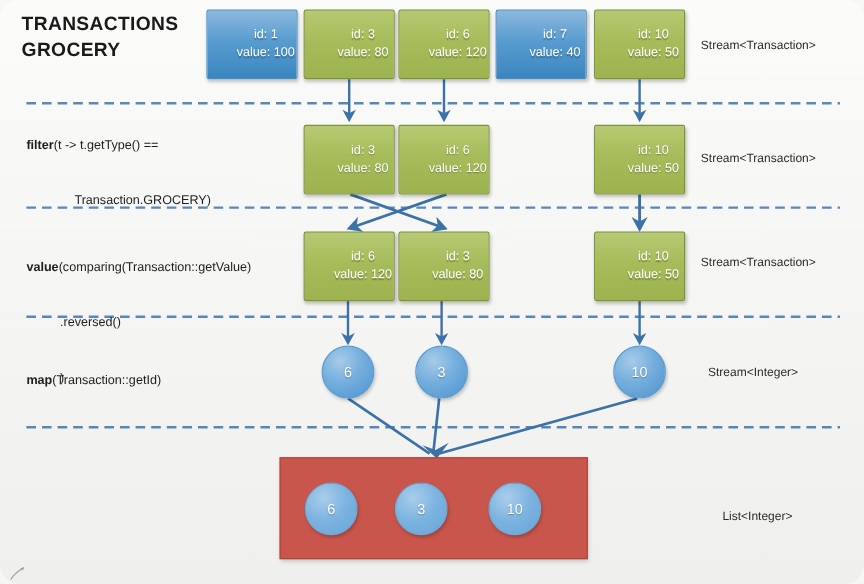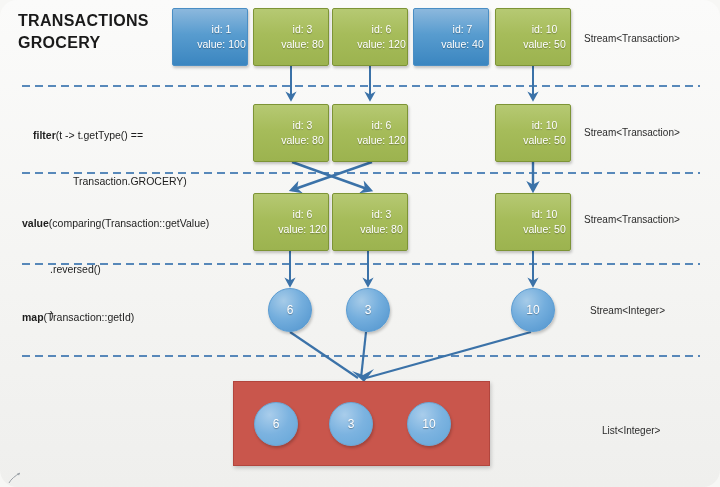--- a/index.html
+++ b/index.html
@@ -129,21 +129,21 @@
       <line x1="531" y1="332" x2="366" y2="378"></line>
     </g>
     <path d="M352,371 L364,382 L374,369 L363,375 Z" fill="#3b72a8"></path>
   </svg>
 
   <div class="title">
     <div>TRANSACTIONS</div>
     <div>GROCERY</div>
   </div>
 
-  <div class="opcode" style="left:22px;top:98px;margin-left:11px;">
+  <div class="opcode" style="left:22px;top:84px;">
     <div><b>filter</b><span>(t -&gt; t.getType() ==</span></div>
     <div style="padding-left:40px;text-align:center;">Transaction.GROCERY)</div>
   </div>
 
   <div class="opcode" style="left:22px;top:186px;">
     <div><b>value</b><span>(comparing(Transaction::getValue)</span></div>
     <div style="padding-left:28px;">.reversed()</div>
     <div style="padding-left:28px;">)</div>
   </div>
 

